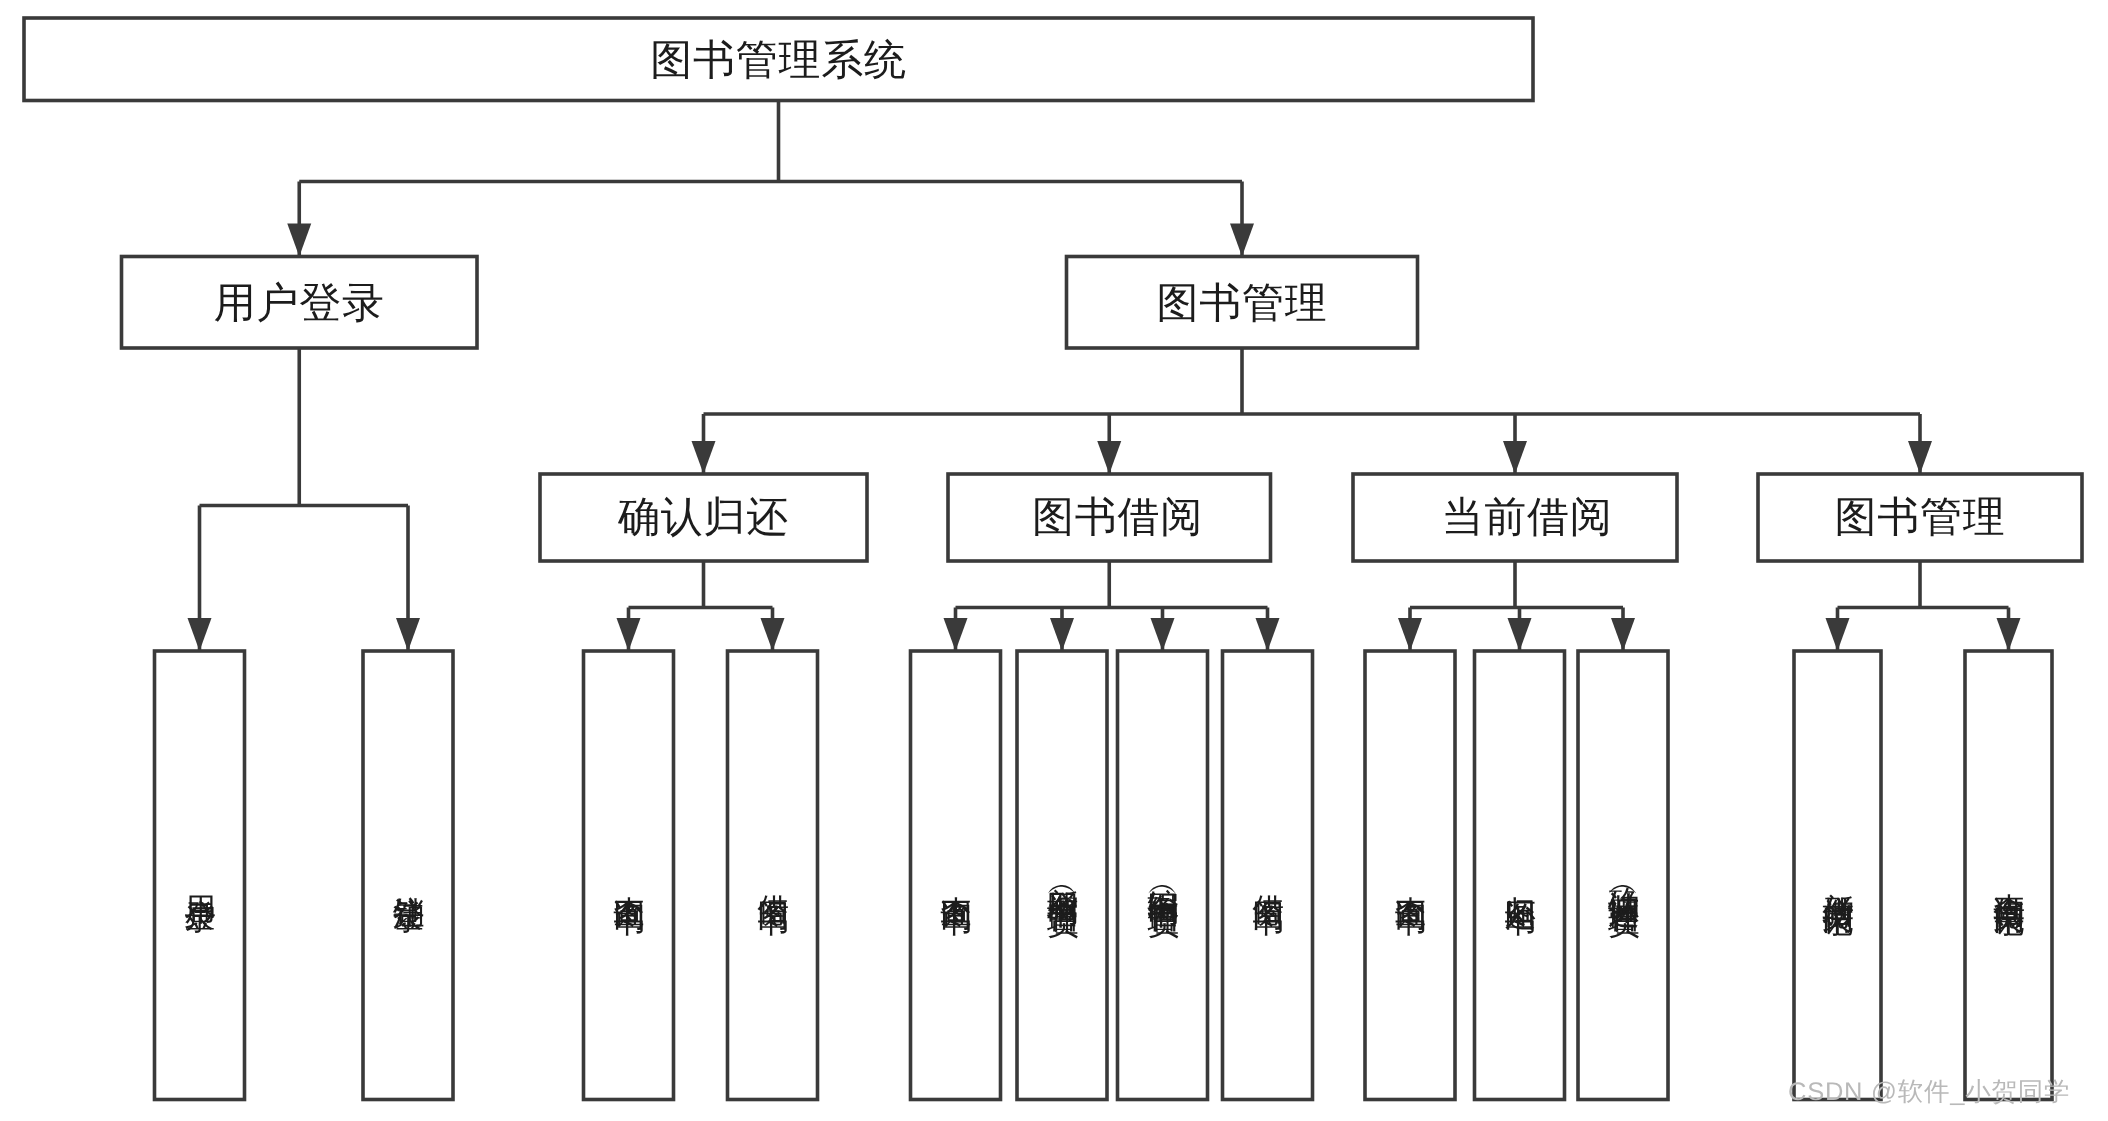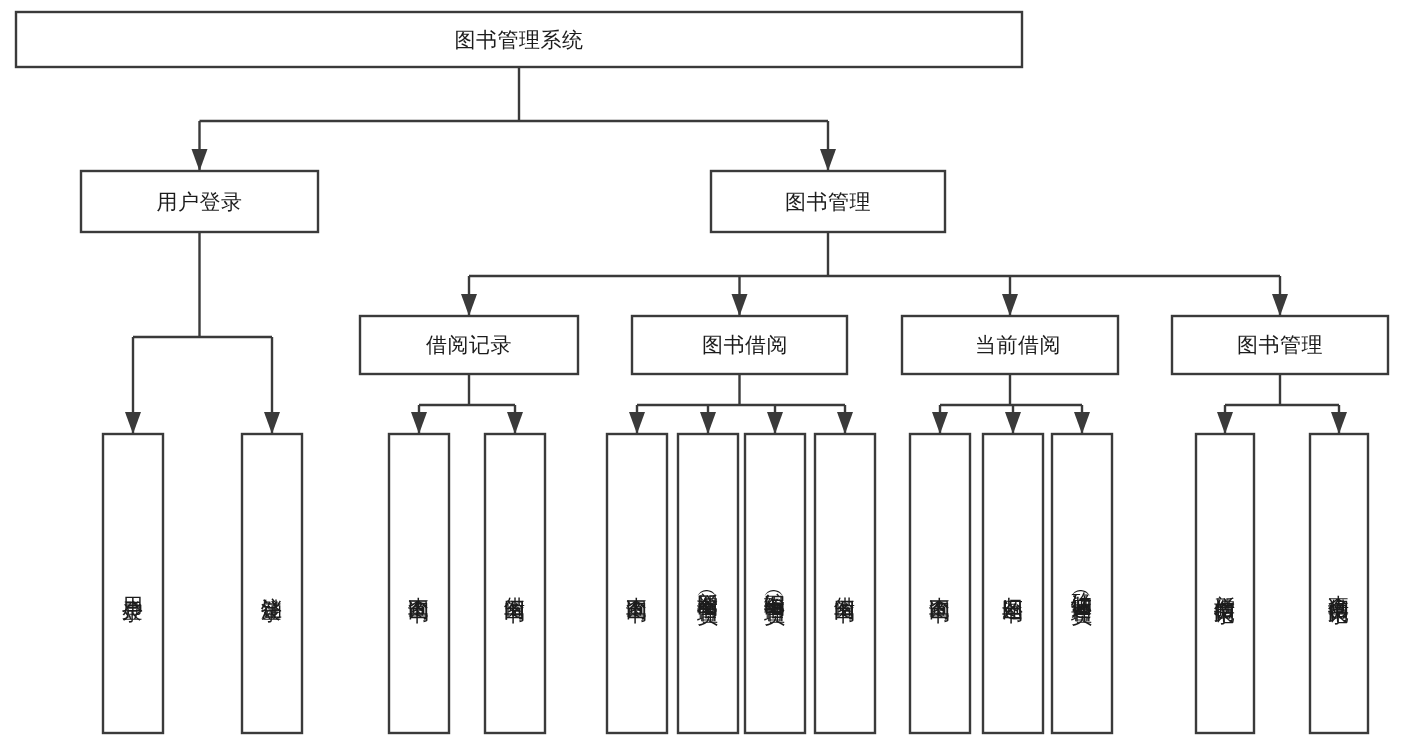--- a/index.html
+++ b/index.html
@@ -38,21 +38,21 @@
   .arrow-head {
     fill: #3a3a3a;
     stroke: none;
   }
   .node-label-h {
     position: absolute;
     display: flex;
     align-items: center;
     justify-content: center;
     color: #1c1c1c;
-    font-size: 21px;
+    font-size: 28px;
     letter-spacing: 0.5px;
     white-space: nowrap;
     font-family: "Liberation Sans", "DejaVu Sans", sans-serif;
   }
   .node-label-v {
     position: absolute;
     display: flex;
     align-items: center;
     justify-content: center;
     color: #1c1c1c;
@@ -153,33 +153,34 @@
         <rect x="1052" y="434" width="60" height="299" class="node-box"></rect>
         <rect x="1196" y="434" width="58" height="299" class="node-box"></rect>
         <rect x="1310" y="434" width="58" height="299" class="node-box"></rect>
       </g>
   </svg>
 
   <div id="labels">
       <div class="node-label-h" style="left: 16px; top: 12px; width: 1006px; height: 55px;">图书管理系统</div>
       <div class="node-label-h" style="left: 81px; top: 171px; width: 237px; height: 61px;">用户登录</div>
       <div class="node-label-h" style="left: 711px; top: 171px; width: 234px; height: 61px; border-radius: 22px;">图书管理</div>
-      <div class="node-label-h" style="left: 360px; top: 316px; width: 218px; height: 58px;">借阅记录</div>
+      <div class="node-label-h" style="left: 360px; top: 316px; width: 218px; height: 58px;">确认归还</div>
       <div class="node-label-h" style="left: 632px; top: 316px; width: 226px; height: 58px;">图书借阅</div>
       <div class="node-label-h" style="left: 902px; top: 316px; width: 232px; height: 58px;">当前借阅</div>
       <div class="node-label-h" style="left: 1172px; top: 316px; width: 216px; height: 58px;">图书管理</div>
       <div class="node-label-v" style="left: 103px; top: 434px; width: 60px; height: 299px;">用户登录</div>
       <div class="node-label-v" style="left: 242px; top: 434px; width: 60px; height: 299px;">注销登录</div>
       <div class="node-label-v" style="left: 389px; top: 434px; width: 60px; height: 299px;">查询图书</div>
       <div class="node-label-v" style="left: 485px; top: 434px; width: 60px; height: 299px;">借阅图书</div>
       <div class="node-label-v" style="left: 607px; top: 434px; width: 60px; height: 299px;">查询图书</div>
       <div class="node-label-v" style="left: 678px; top: 434px; width: 60px; height: 299px;">新增图书（管理员）</div>
       <div class="node-label-v" style="left: 745px; top: 434px; width: 60px; height: 299px;">编辑图书（管理员）</div>
       <div class="node-label-v" style="left: 815px; top: 434px; width: 60px; height: 299px;">借阅图书</div>
       <div class="node-label-v" style="left: 910px; top: 434px; width: 60px; height: 299px;">查询图书</div>
       <div class="node-label-v" style="left: 983px; top: 434px; width: 60px; height: 299px;">归还图书</div>
       <div class="node-label-v" style="left: 1052px; top: 434px; width: 60px; height: 299px;">确认归还（管理员）</div>
       <div class="node-label-v" style="left: 1196px; top: 434px; width: 58px; height: 299px;">新增借阅记录</div>
       <div class="node-label-v" style="left: 1310px; top: 434px; width: 58px; height: 299px;">查询借阅记录</div>
     </div>
 
+  <div class="watermark" style="left:1192px; top:716px;">CSDN @软件_小贺同学</div>
 
 </div>
 
 </body></html>

